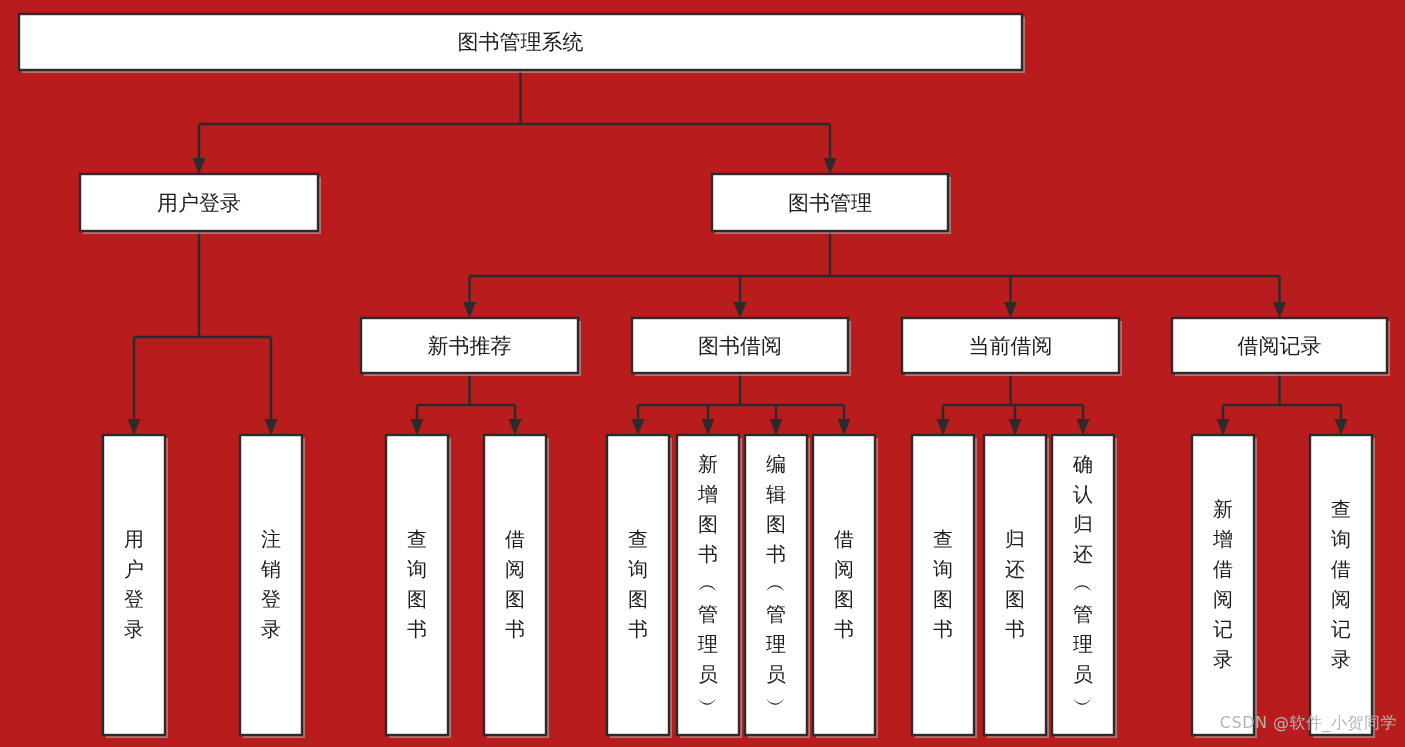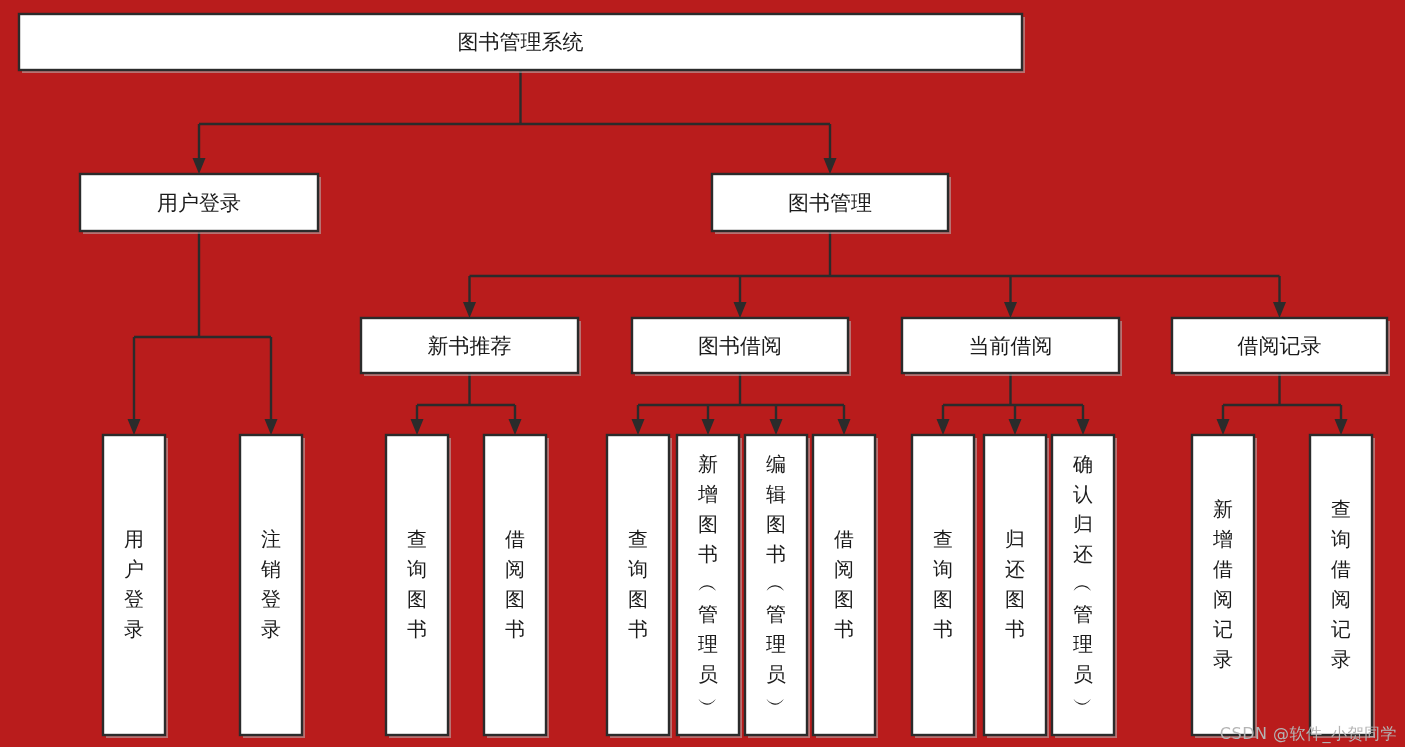--- a/index.html
+++ b/index.html
@@ -33,21 +33,21 @@
     font-family:"DejaVu Sans","Liberation Sans",sans-serif;
     font-size:21px;
     text-anchor:middle;
     dominant-baseline:middle;
   }
   .node-label.vert{
     font-size:20px;
   }
   .watermark{
     position:absolute;
-    right:8px;bottom:2px;
+    right:8px;bottom:13px;
     color:#b4b4b4;
     font-size:16px;
     font-family:"DejaVu Sans","Liberation Sans",sans-serif;
     letter-spacing:.5px;
     white-space:nowrap;
     user-select:none;
   }
 </style>
 </head>
 <body>

